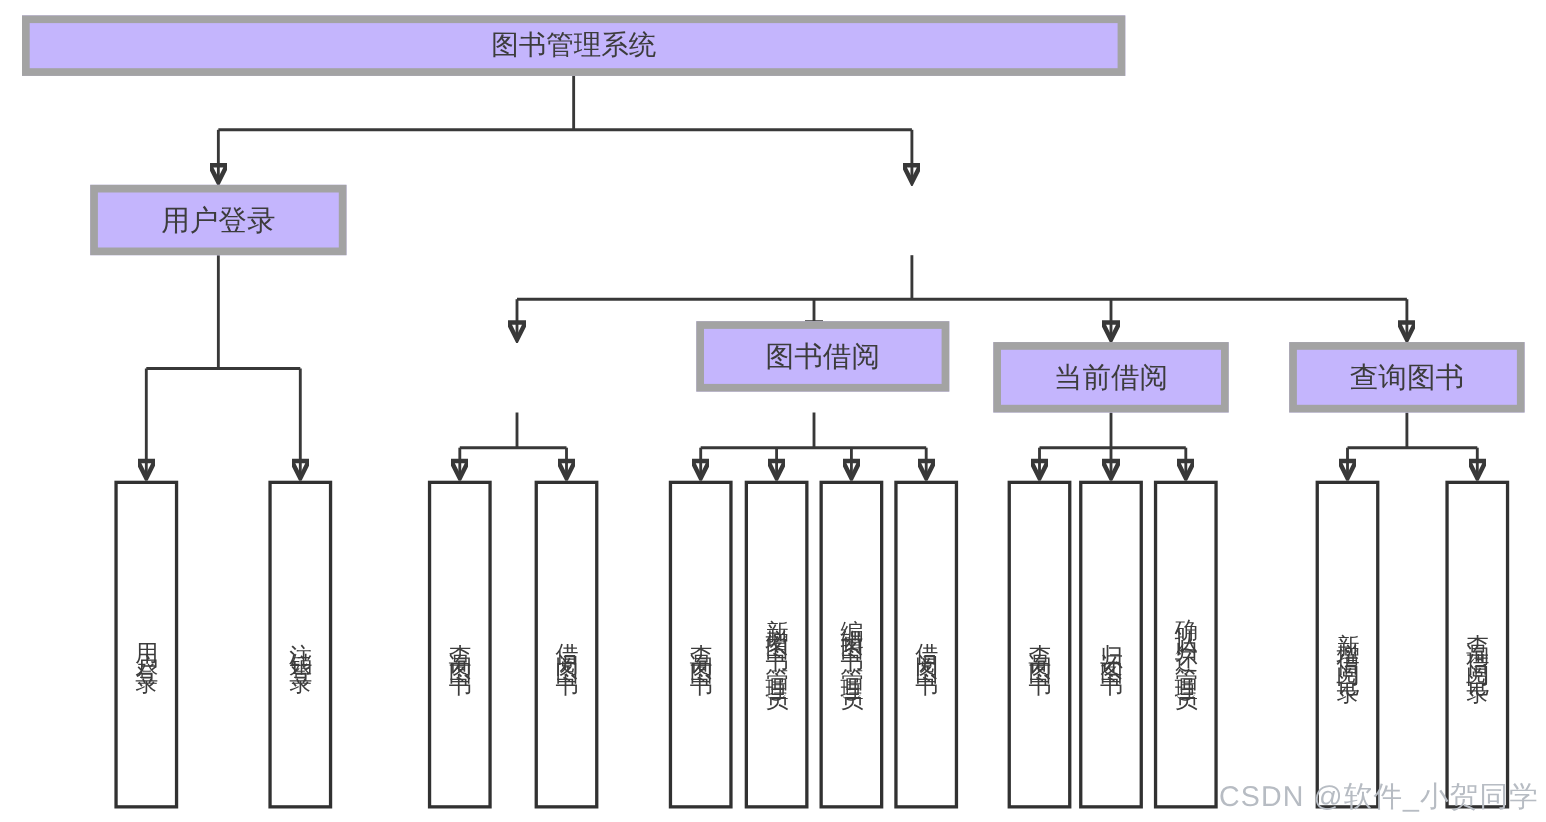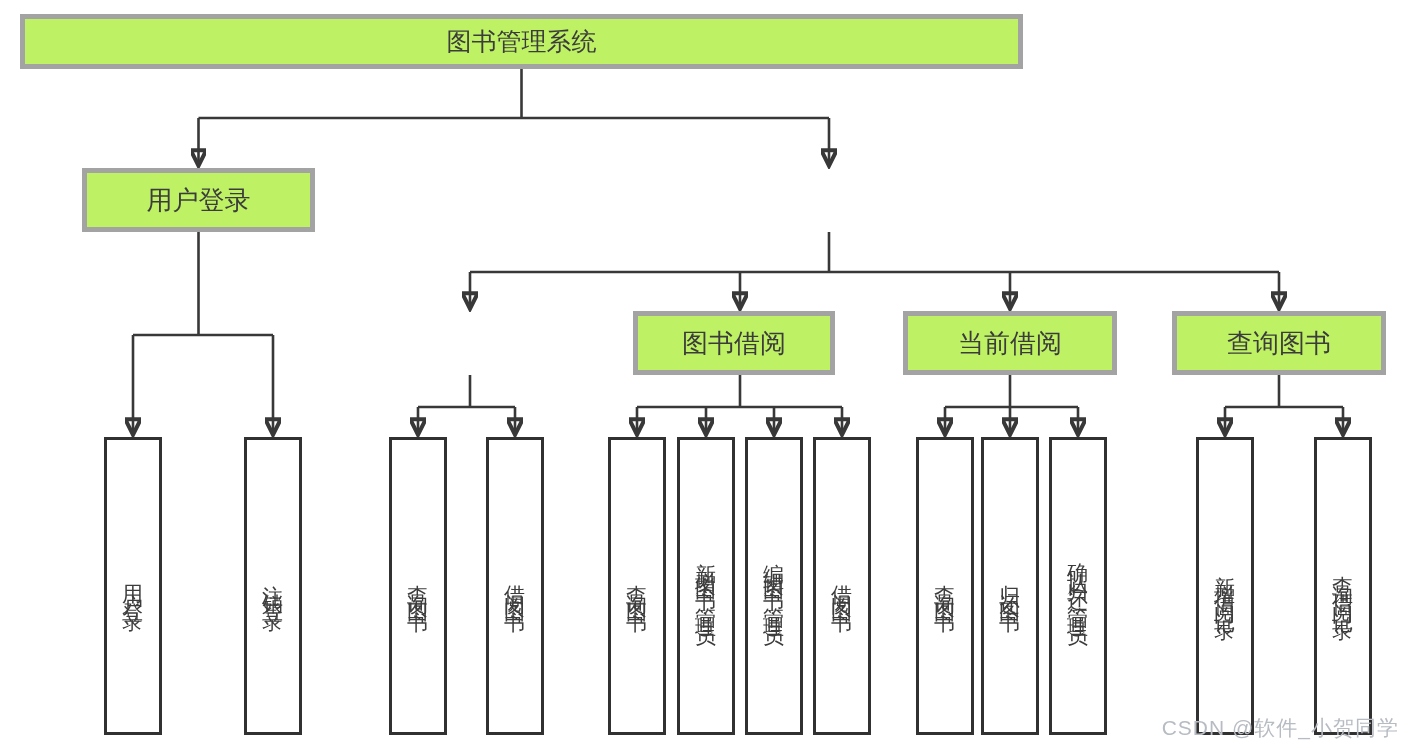--- a/index.html
+++ b/index.html
@@ -3,34 +3,34 @@
 <meta charset="utf-8">
 <style>
   html,body{margin:0;padding:0;background:#ffffff;}
   .canvas{
     position:relative;width:1405px;height:747px;background:#ffffff;
     font-family:"Liberation Sans", sans-serif;overflow:hidden;
   }
   .wires{position:absolute;left:0;top:0;width:1405px;height:747px;}
   .wires path,.wires line{stroke:#383838;stroke-width:2.6;fill:none;}
   .node{
-    position:absolute;box-sizing:border-box;border:5px solid #a3a3a3;background:#bef264;
+    position:absolute;box-sizing:border-box;border:7px solid #a3a3a3;background:#c4b5fd;
     display:flex;align-items:center;justify-content:center;
     color:#3c3c3c;font-size:26px;line-height:1;white-space:nowrap;
   }
   .node.root{font-size:25px;}
   .vnode{
     position:absolute;box-sizing:border-box;border:3px solid #313131;background:#ffffff;
     display:flex;align-items:center;justify-content:center;
     color:#3c3c3c;font-size:21px;line-height:1;
     writing-mode:vertical-rl;letter-spacing:9px;
   }
   .watermark{
     position:absolute;right:6px;bottom:5px;z-index:6;
-    font-size:21px;color:#b7bcc3;letter-spacing:1px;white-space:nowrap;
+    font-size:26px;color:#b7bcc3;letter-spacing:1px;white-space:nowrap;
   }
 </style>
 </head>
 <body>
 
 <div class="canvas">
 
   <svg class="wires" viewBox="0 0 1405 747" xmlns="http://www.w3.org/2000/svg">
     <defs>
       <marker id="arw" viewBox="0 0 10 10" refX="9.5" refY="5" markerWidth="8.5" markerHeight="6" orient="auto" markerUnits="strokeWidth">
@@ -76,21 +76,21 @@
     <path d="M1279 375 V407"></path>
     <path d="M1225 407 H1343"></path>
     <line x1="1225" y1="407" x2="1225" y2="434" marker-end="url(#arw)"></line>
     <line x1="1343" y1="407" x2="1343" y2="434" marker-end="url(#arw)"></line>
   </svg>
 
   <div class="node root" style="left:20px;top:14px;width:1003px;height:55px">图书管理系统</div>
 
   <div class="node" style="left:82px;top:168px;width:233px;height:64px">用户登录</div>
 
-  <div class="node" style="left:633px;top:311px;width:202px;height:64px">图书借阅</div>
+  <div class="node" style="left:633px;top:292px;width:230px;height:64px">图书借阅</div>
   <div class="node" style="left:903px;top:311px;width:214px;height:64px">当前借阅</div>
   <div class="node" style="left:1172px;top:311px;width:214px;height:64px">查询图书</div>
 
   <div class="vnode" style="left:104px;top:437px;width:58px;height:298px">用户登录</div>
   <div class="vnode" style="left:244px;top:437px;width:58px;height:298px">注销登录</div>
 
   <div class="vnode" style="left:389px;top:437px;width:58px;height:298px">查询图书</div>
   <div class="vnode" style="left:486px;top:437px;width:58px;height:298px">借阅图书</div>
 
   <div class="vnode" style="left:608px;top:437px;width:58px;height:298px">查询图书</div>

